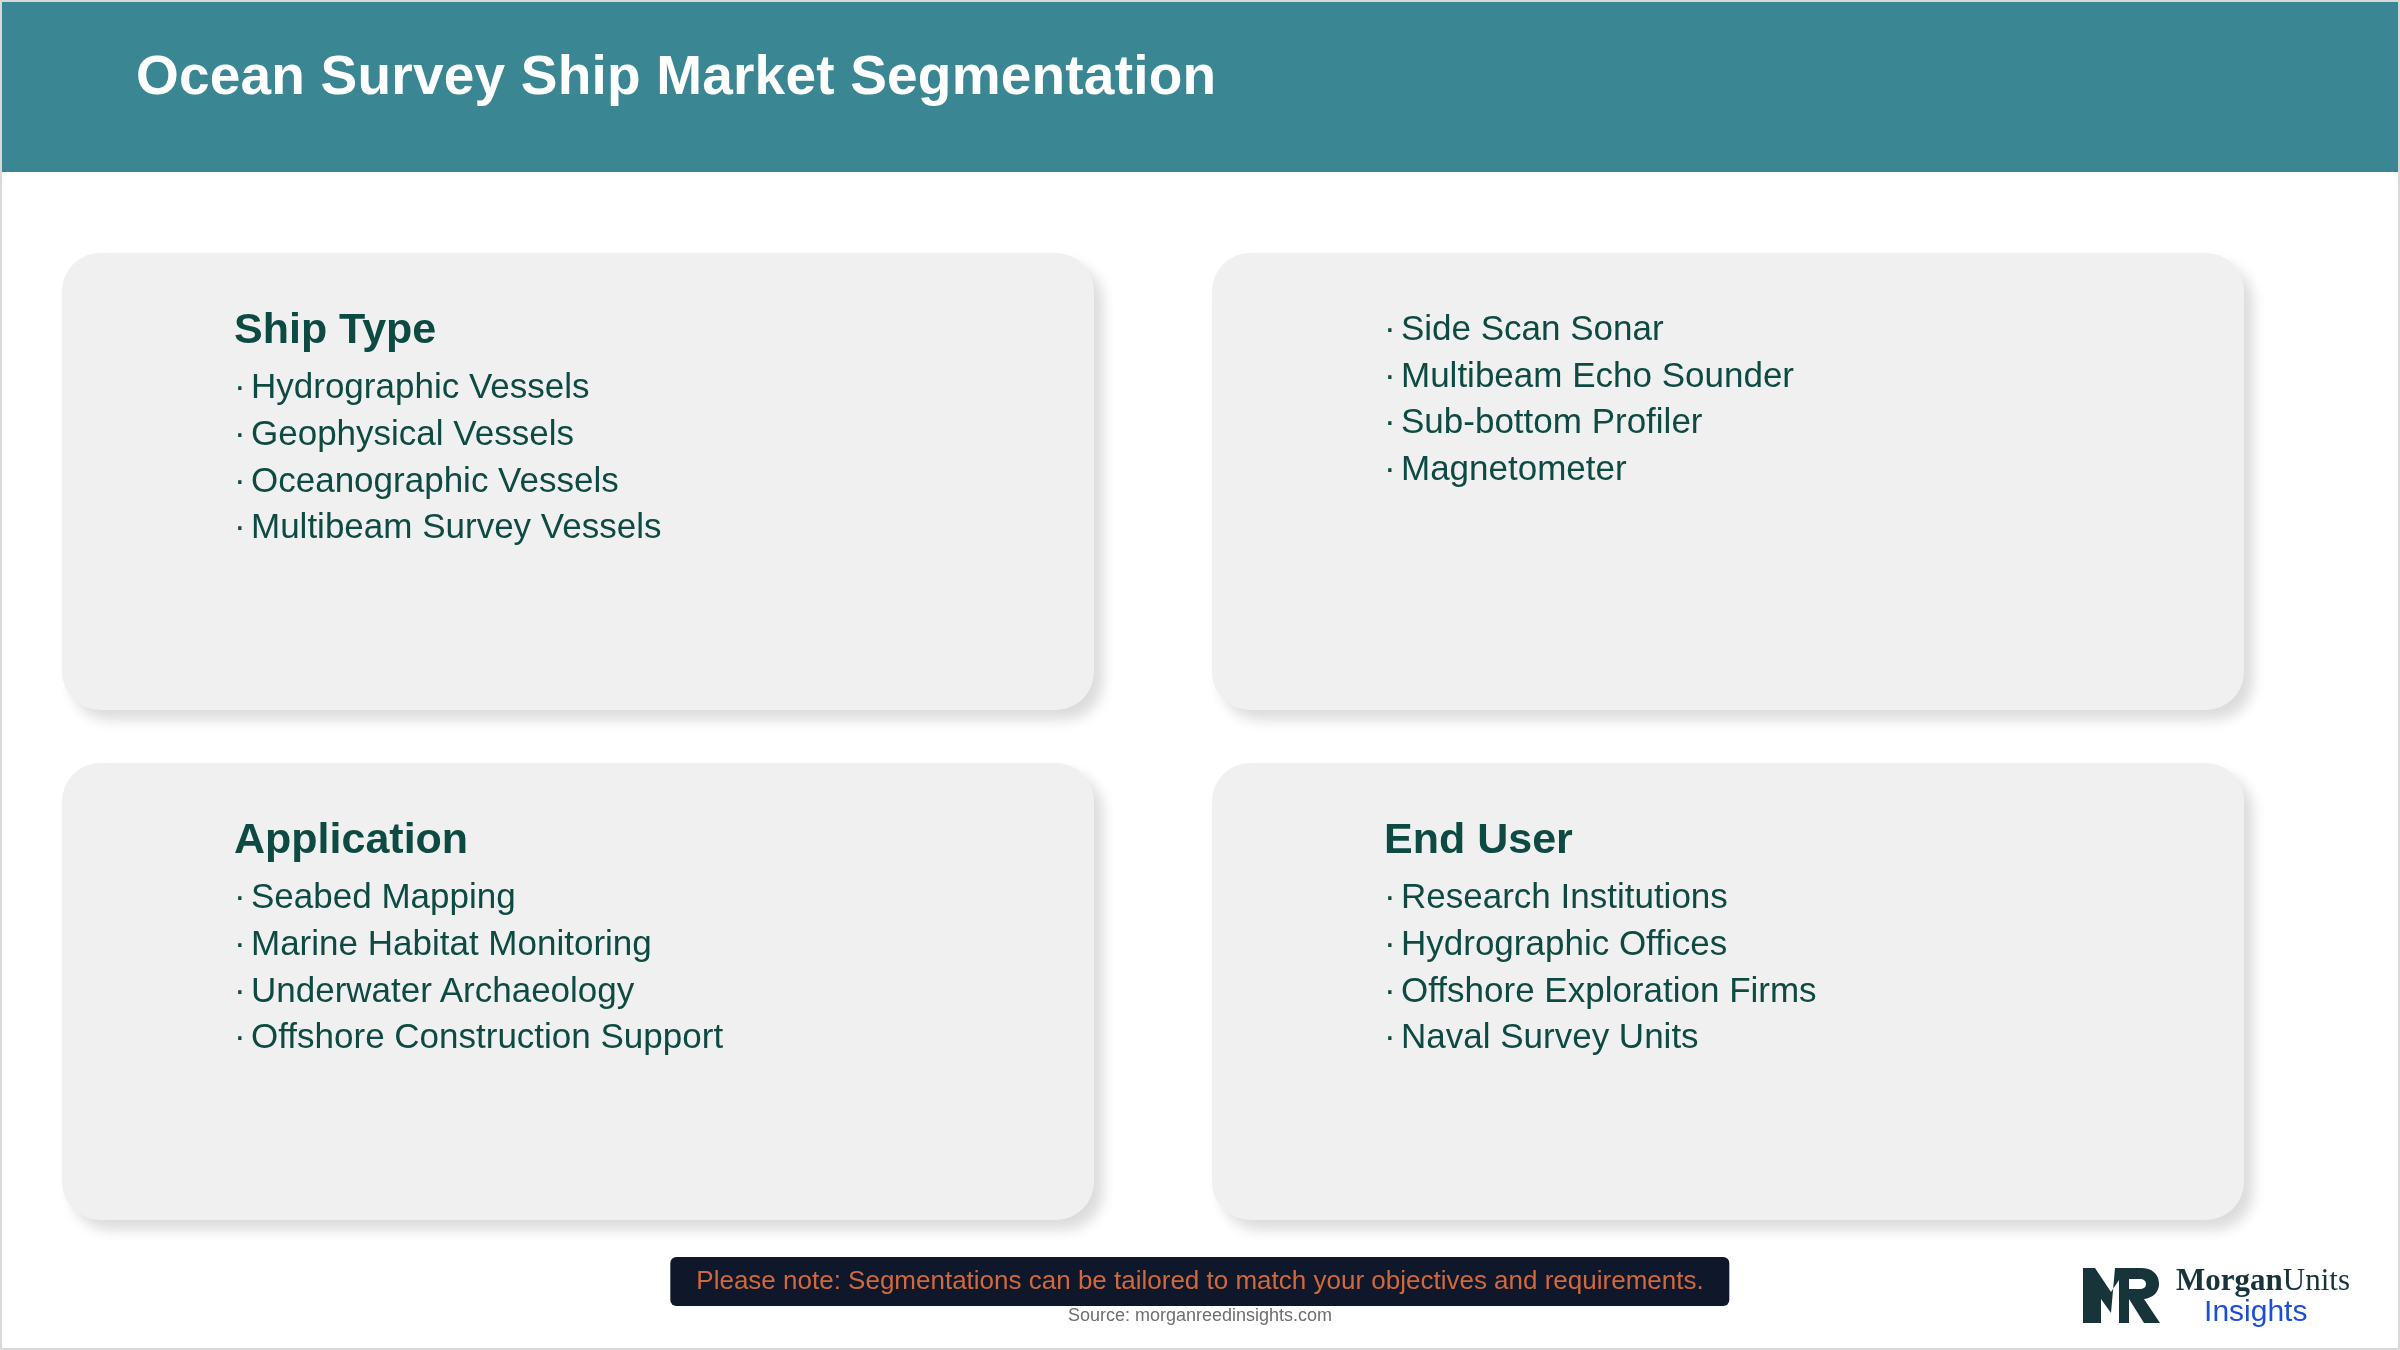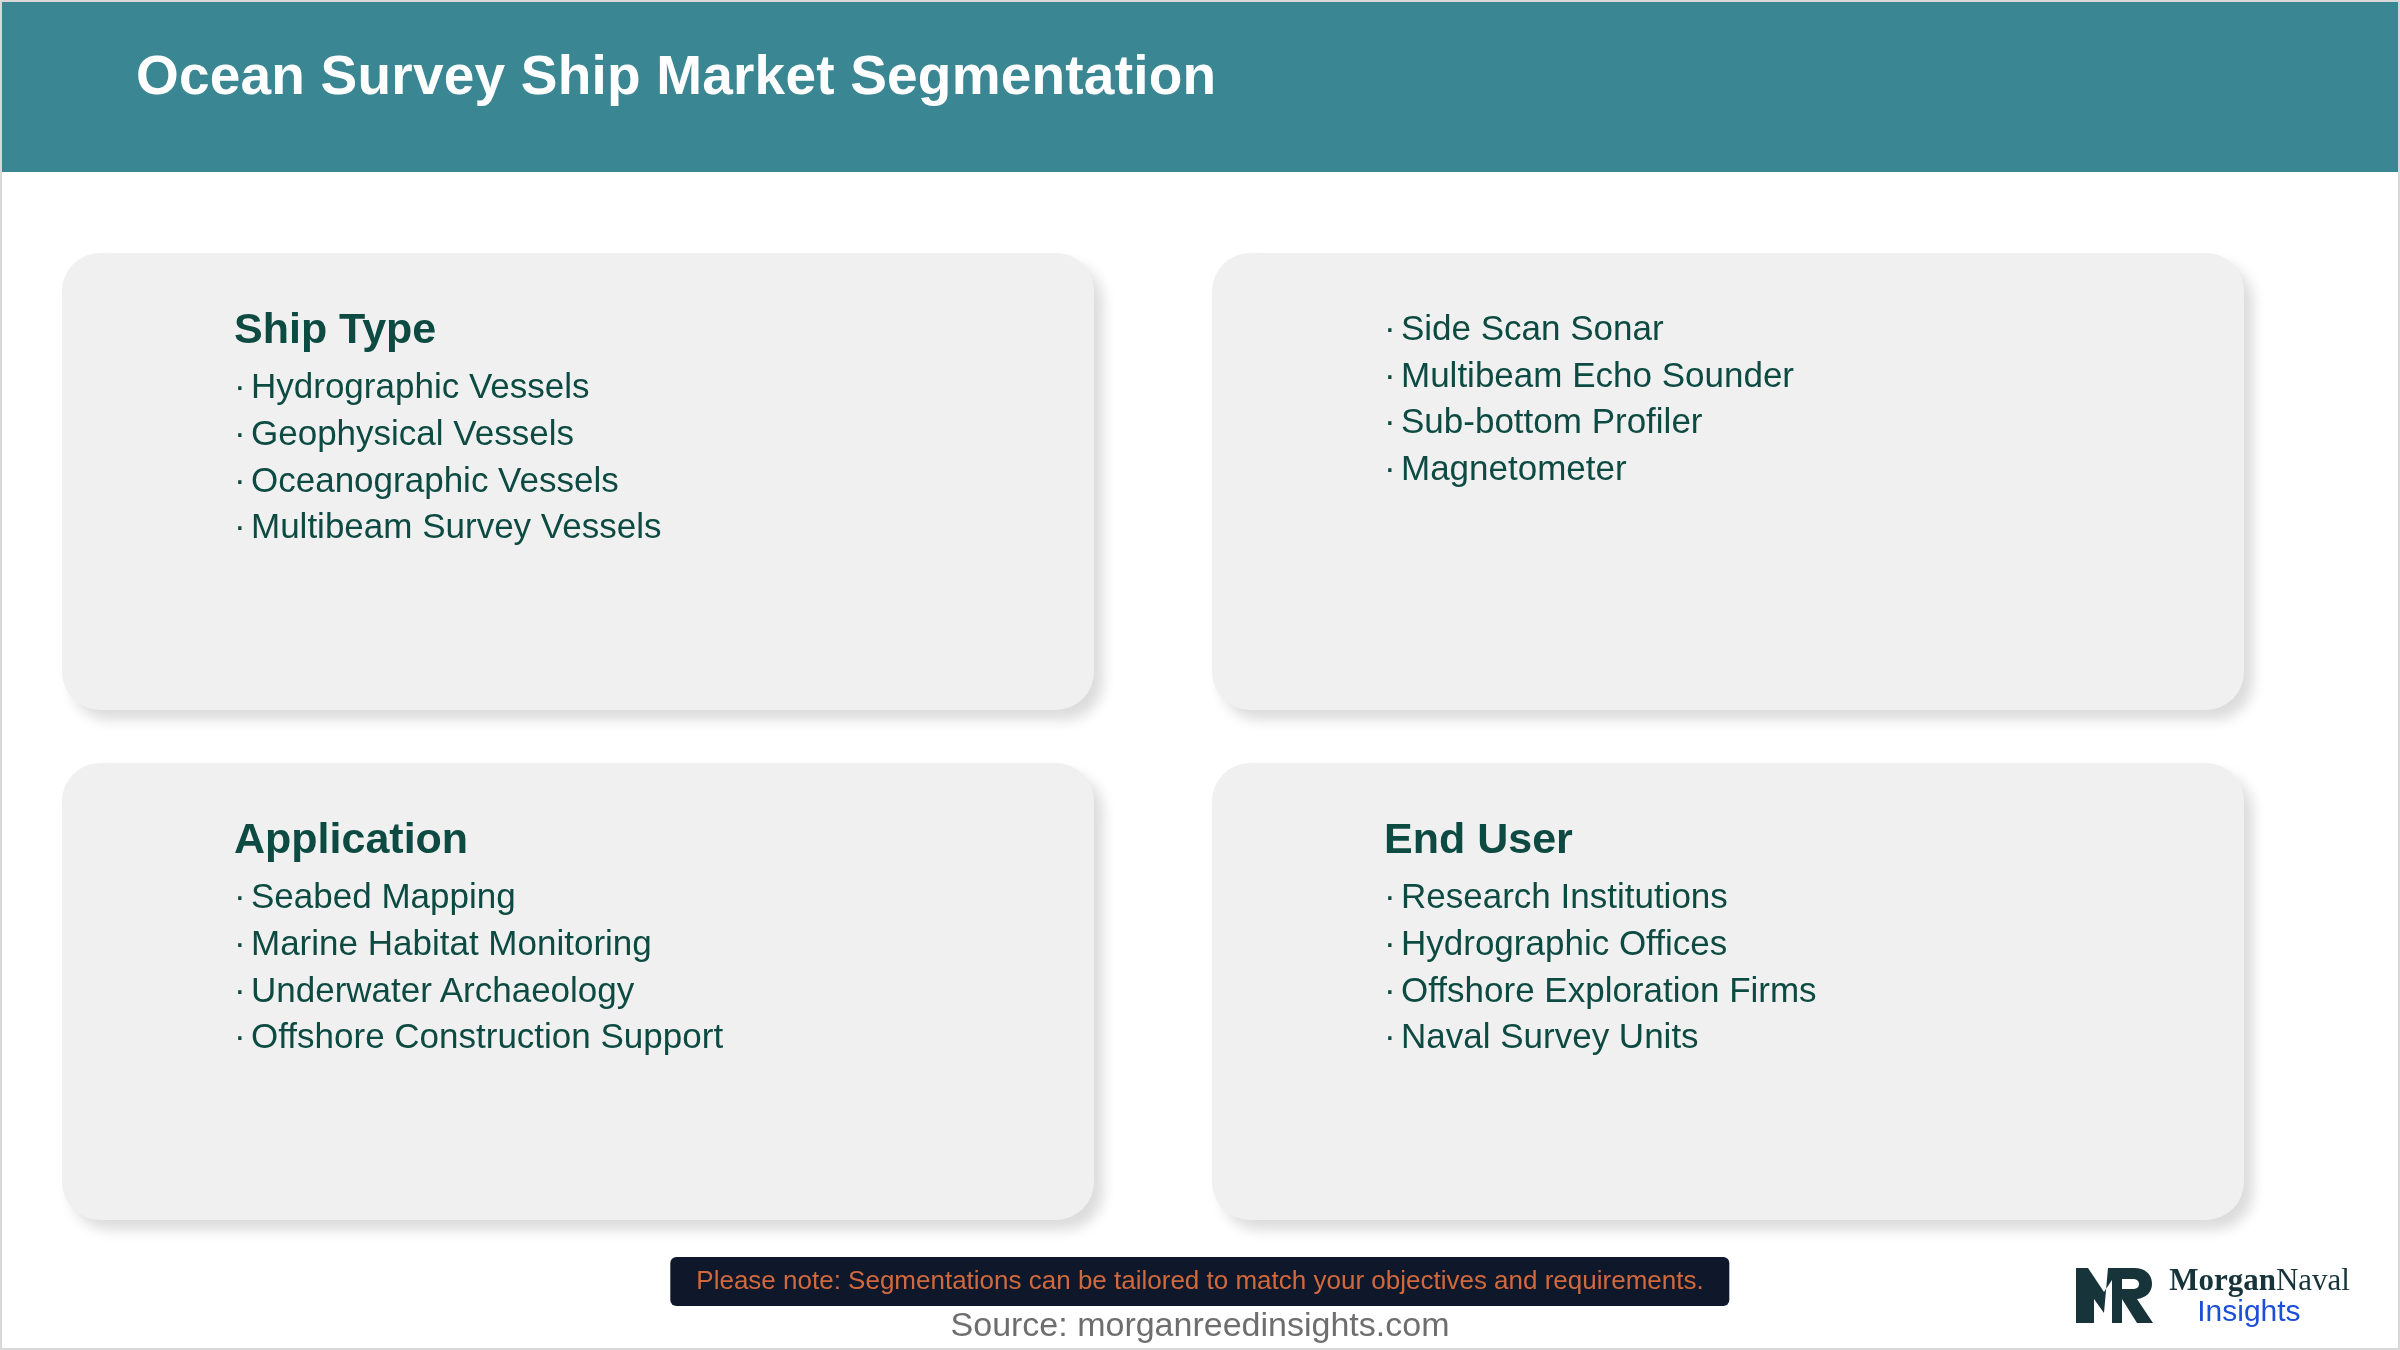--- a/index.html
+++ b/index.html
@@ -105,21 +105,21 @@
     padding: 8px 26px 10px 26px;
     font-size: 26px;
     color: #d2693c;
     white-space: nowrap;
   }
   .source-line {
     position: absolute;
     left: 50%;
     transform: translateX(-50%);
     top: 1303px;
-    font-size: 34px;
+    font-size: 18px;
     color: #6e6e6e;
     white-space: nowrap;
   }
 
   
   .logo {
     position: absolute;
     right: 48px;
     top: 1262px;
     display: flex;
@@ -255,18 +255,18 @@
   <div class="note-pill">Please note: Segmentations can be tailored to match your objectives and requirements.</div>
   <div class="source-line">Source: morganreedinsights.com</div>
 
   <div class="logo">
     <svg class="logo-mark" viewBox="0 0 82 60">
       <path d="M2 58 L2 3 L14 3 L30 27 L30 48 L20 34 L20 58 Z" fill="#17343a"></path>
       <path d="M34 3 L46 3 L30 27 L30 48 Z" fill="#17343a"></path>
       <path d="M38 3 L60 3 C72 3 78 10 78 19 C78 27 72 33 63 34 L79 58 L63 58 L48 34 L48 24 L58 24 C63 24 65 22 65 19 C65 16 63 14 58 14 L48 14 L48 58 L38 58 Z" fill="#17343a"></path>
     </svg>
     <div class="logo-text">
-      <div class="logo-top"><span class="lt-bold">Morgan</span><span>Naval</span></div>
+      <div class="logo-top"><span class="lt-bold">Morgan</span><span>Units</span></div>
       <div class="logo-bottom">Insights</div>
     </div>
   </div>
 
 </div>
 
 </body></html>

